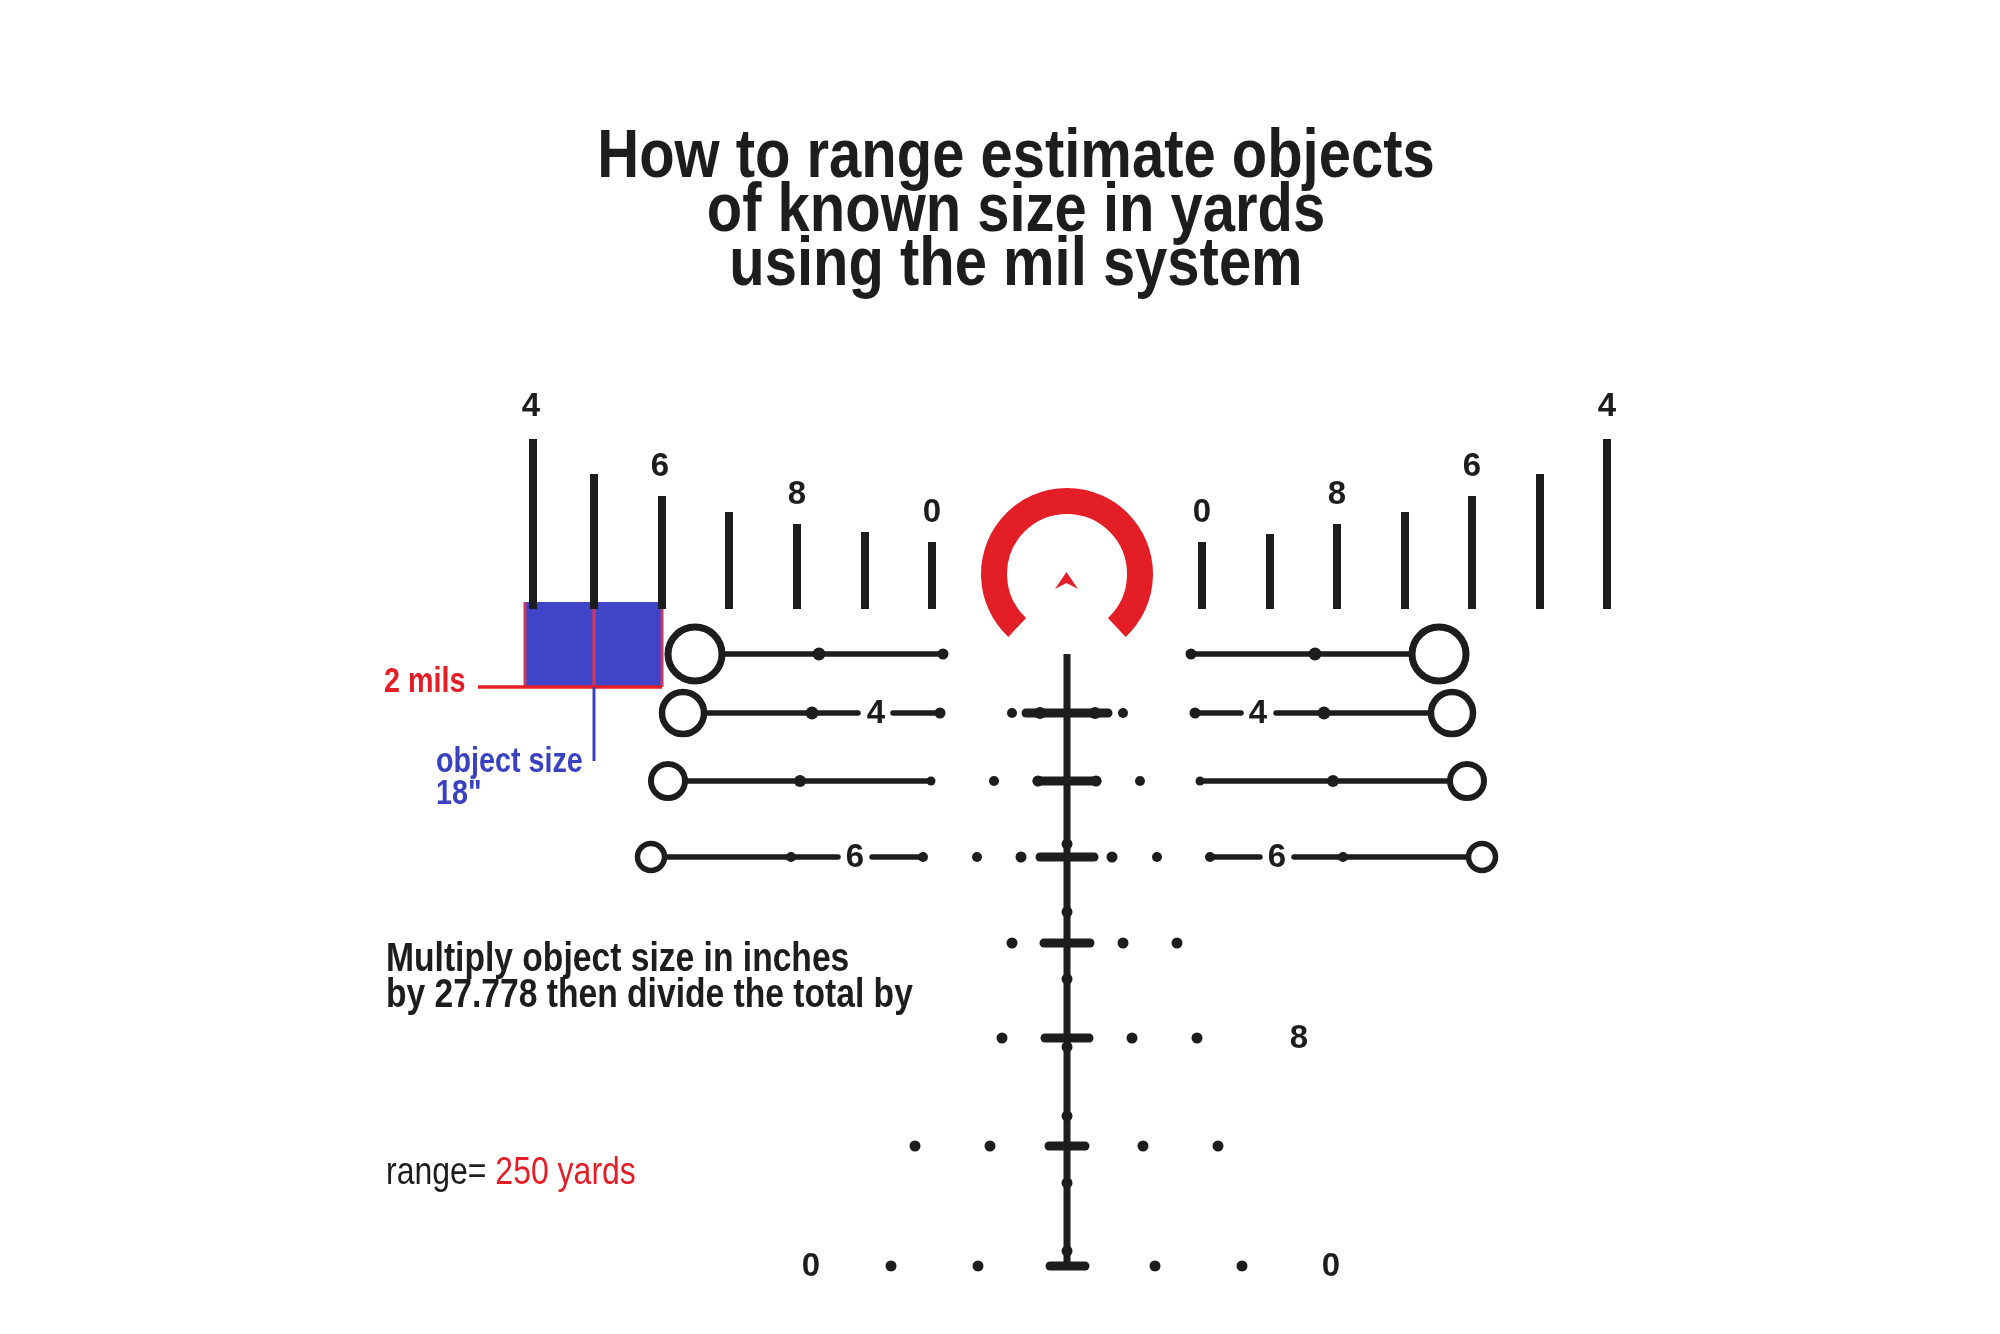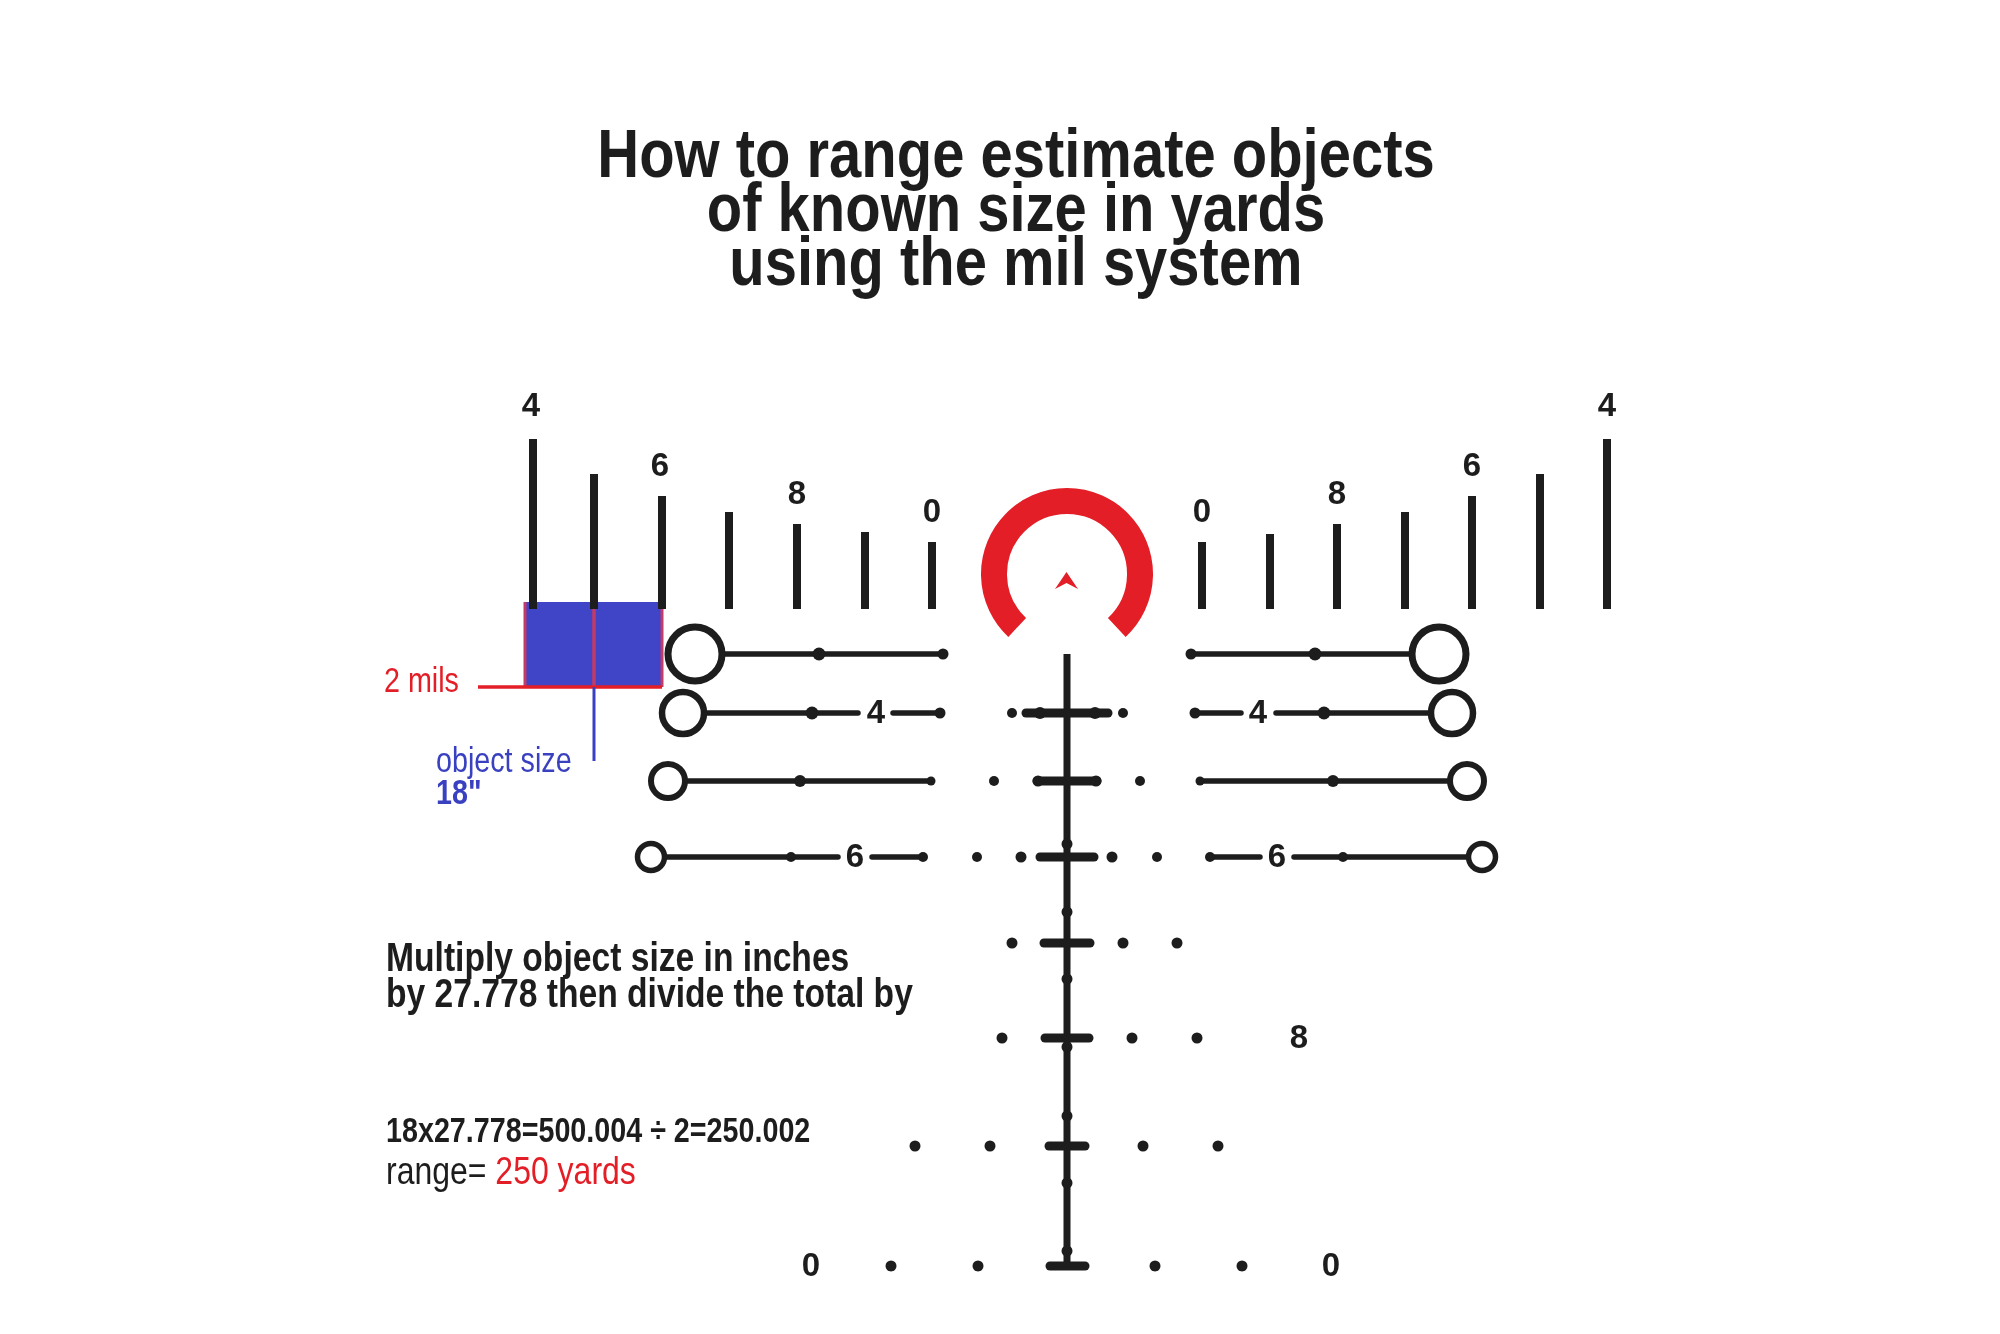--- a/index.html
+++ b/index.html
@@ -20,22 +20,22 @@
   .title{
     left:16px;top:103px;width:2000px;text-align:center;
     font-size:69px;font-weight:bold;line-height:54px;color:var(--ink);
     transform:scaleX(0.84);transform-origin:50% 0;
   }
   .rlabel{
     position:absolute;transform:translate(-50%,-50%);
     font-size:33px;font-weight:bold;color:var(--ink);white-space:nowrap;
   }
   .cond{display:inline-block;transform:scaleX(0.82);transform-origin:0 50%;white-space:nowrap;}
-  .mils-label{left:384px;top:638px;font-size:35px;font-weight:normal;color:var(--red);line-height:35px;}
-  .objsize-label{left:436px;top:718px;font-size:35px;font-weight:normal;color:var(--blue-text);line-height:35px;}
+  .mils-label{left:384px;top:638px;font-size:35px;font-weight:bold;color:var(--red);line-height:35px;}
+  .objsize-label{left:436px;top:718px;font-size:35px;font-weight:bold;color:var(--blue-text);line-height:35px;}
   .objsize-value{left:436px;top:750px;font-size:35px;font-weight:bold;color:var(--blue-text);line-height:35px;}
   .explanation{left:386px;top:916px;font-size:41px;font-weight:bold;color:var(--ink);line-height:35.5px;}
   .formula{left:386px;top:1088px;font-size:35px;font-weight:bold;color:var(--ink);line-height:35px;}
   .range-line{left:386px;top:1129px;font-size:39px;font-weight:normal;color:var(--ink);line-height:35px;}
   .range-value{color:var(--red);}
   
   .ink-s{stroke:var(--ink);}
   .ink-f{fill:var(--ink);}
   .red-s{stroke:var(--red);}
   .red-f{fill:var(--red);}
@@ -211,23 +211,20 @@
   </div>
   <div class="abs objsize-value">
     <span class="cond">18"</span>
   </div>
 
   <div class="abs explanation">
     <div><span class="cond">Multiply object size in inches</span></div>
     <div><span class="cond">by 27.778 then divide the total by</span></div>
   </div>
 
-  <div class="abs formula">
-    <span class="cond">18x27.778=500.004 ÷ 2=250.002</span>
-  </div>
   <div class="abs range-line">
     <span class="cond">
       <span>range=</span>
       <span class="range-value">250 yards</span>
     </span>
   </div>
 
 </div>
 
 </body></html>

